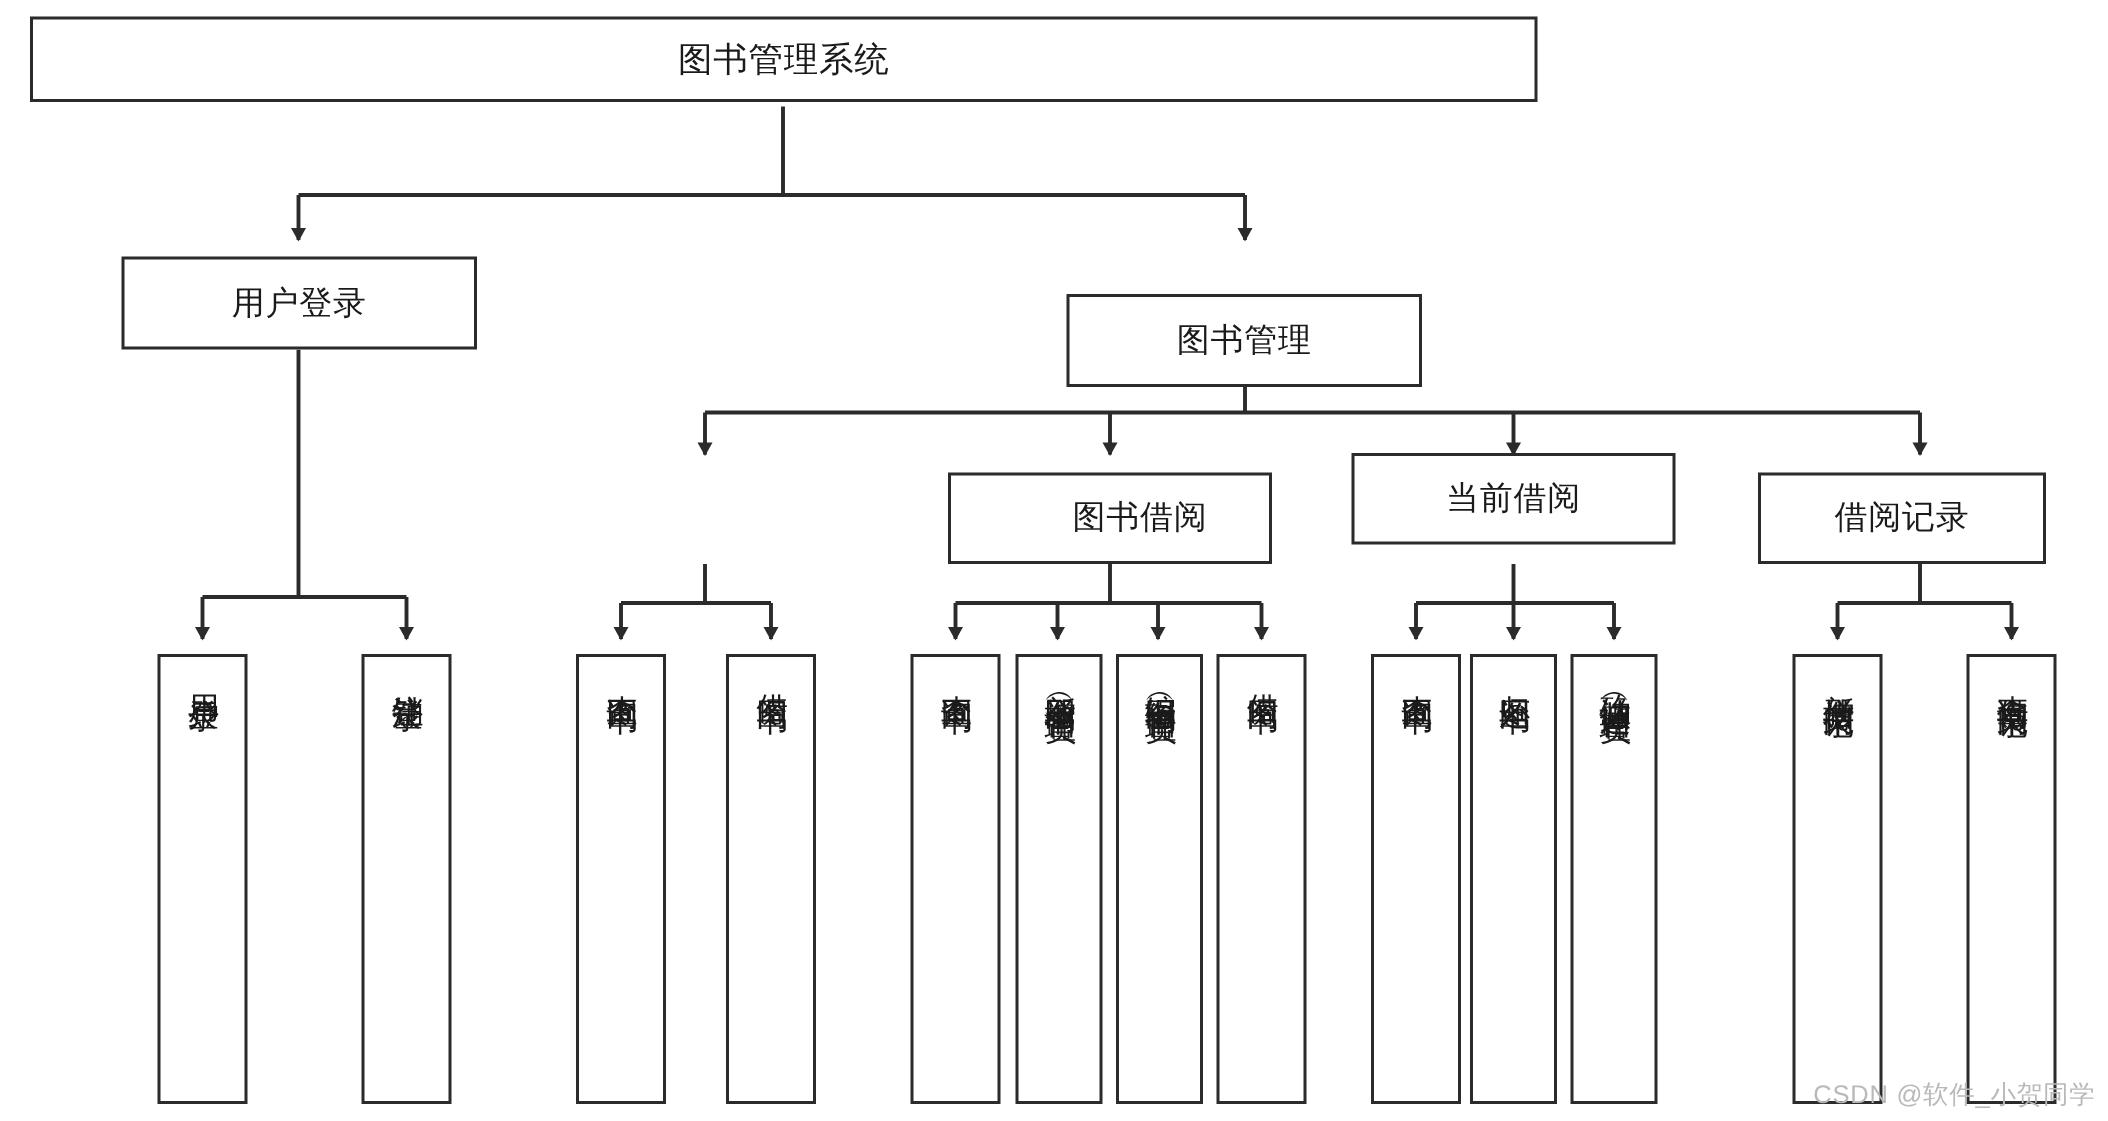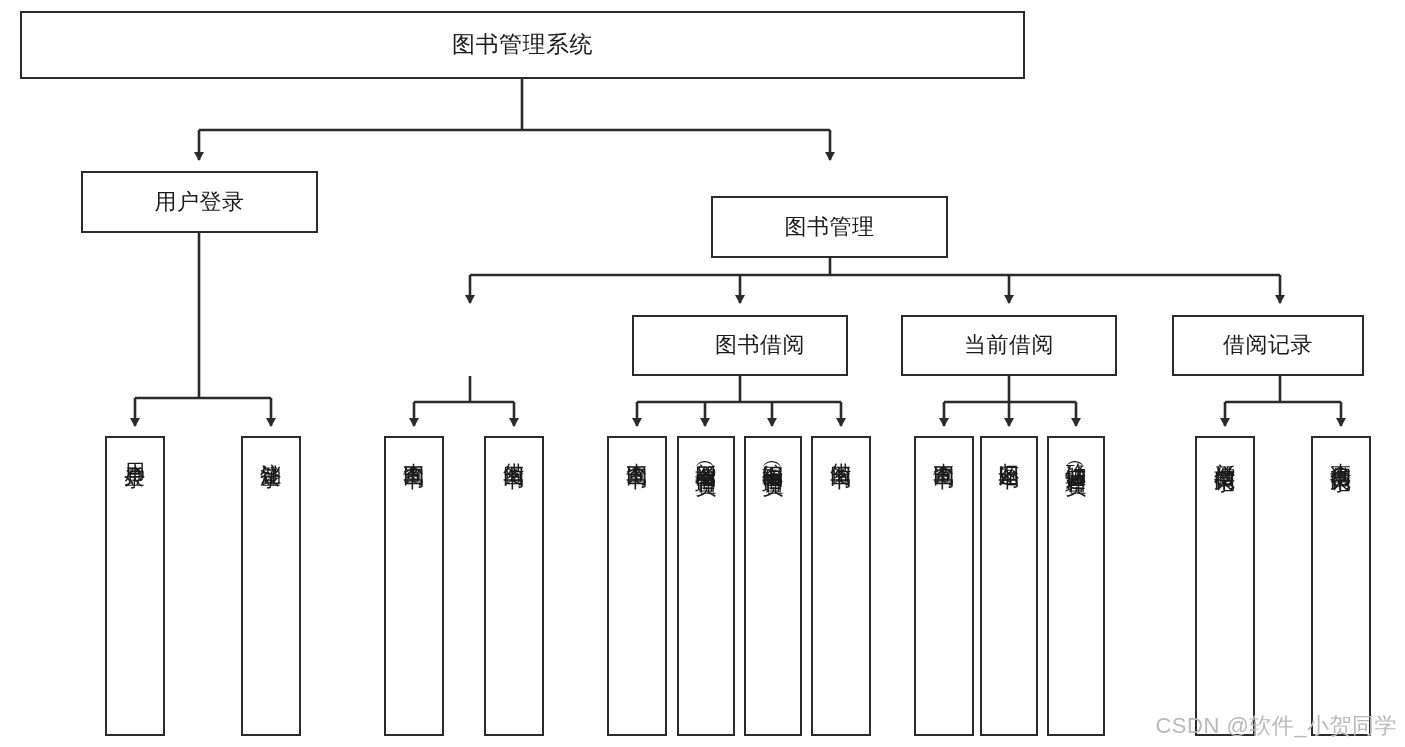--- a/index.html
+++ b/index.html
@@ -57,21 +57,21 @@
     writing-mode: vertical-rl;
     text-orientation: upright;
     font-size: 21px;
     line-height: 1.12;
     letter-spacing: 2px;
   }
   .watermark {
     position: absolute;
     right: 8px;
     bottom: 6px;
-    font-size: 22px;
+    font-size: 17px;
     color: #b9b9b9;
     letter-spacing: 0.5px;
     white-space: nowrap;
     user-select: none;
   }
 </style>
 </head>
 <body>
 
 <div id="canvas">
@@ -119,35 +119,35 @@
       <path d="M1009,402 L1009,426" marker-end="url(#arrow)"></path>
       <path d="M1076,402 L1076,426" marker-end="url(#arrow)"></path>
 
       <path d="M1280,376 L1280,402"></path>
       <path d="M1225,402 L1341,402"></path>
       <path d="M1225,402 L1225,426" marker-end="url(#arrow)"></path>
       <path d="M1341,402 L1341,426" marker-end="url(#arrow)"></path>
     </g>
   </svg>
 
-  <div class="node horiz root" style="left:20px; top:11px; width:1005px; height:68px;">
+  <div class="node horiz root" style="left:20px; top:11px; width:1005px; height:57px;">
     <span class="node-label">图书管理系统</span>
   </div>
 
   <div class="node horiz" style="left:81px; top:171px; width:237px; height:62px;">
     <span class="node-label">用户登录</span>
   </div>
   <div class="node horiz" style="left:711px; top:171px; width:237px; height:62px;margin-top:25px;">
     <span class="node-label">图书管理</span>
   </div>
 
   <div class="node horiz" style="left:632px; top:315px; width:216px; height:61px;padding-left:40px;">
     <span class="node-label">图书借阅</span>
   </div>
-  <div class="node horiz" style="left:901px; top:315px; width:216px; height:61px;">
+  <div class="node horiz" style="left:901px; top:302px; width:216px; height:61px;">
     <span class="node-label">当前借阅</span>
   </div>
   <div class="node horiz" style="left:1172px; top:315px; width:192px; height:61px;">
     <span class="node-label">借阅记录</span>
   </div>
 
   <div class="node vert" style="left:105px; top:436px; width:60px; height:300px;">
     <span class="node-label">用户登录</span>
   </div>
   <div class="node vert" style="left:241px; top:436px; width:60px; height:300px;">

